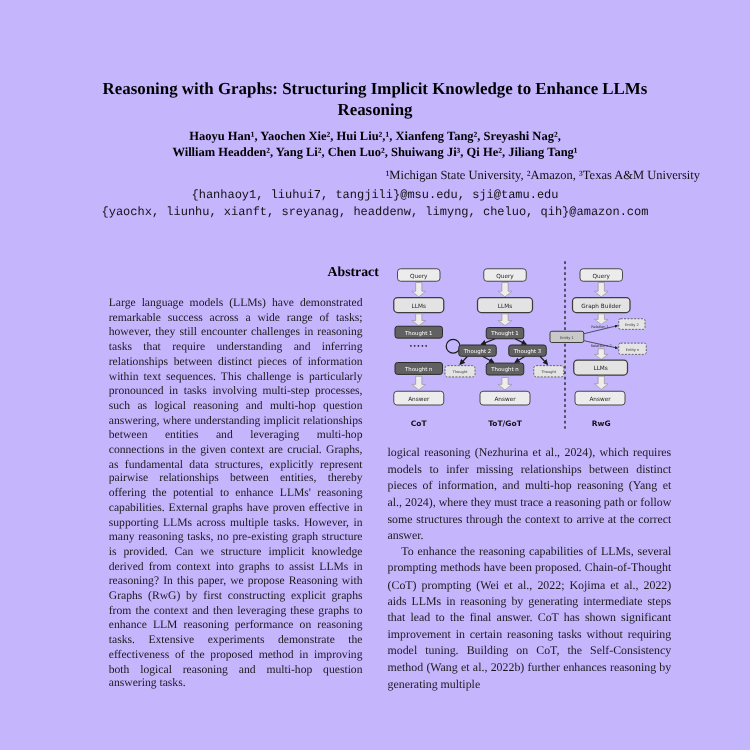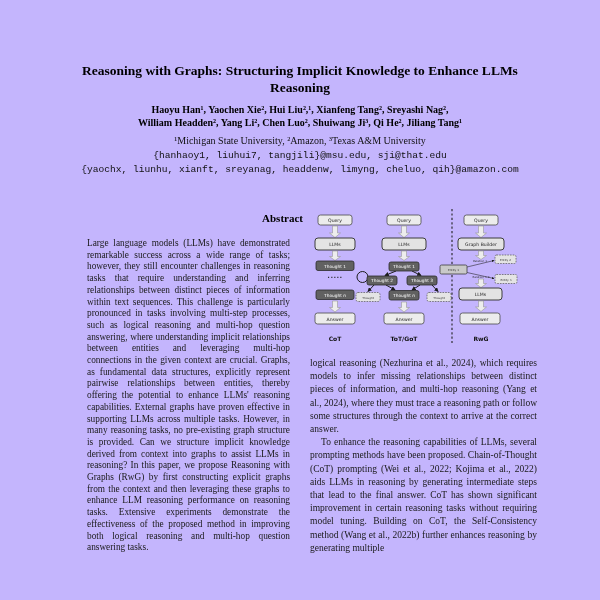--- a/index.html
+++ b/index.html
@@ -13,21 +13,21 @@
     text-align:center;font-size:13.5px;font-weight:bold;color:#000;
     line-height:1.25;margin:0;
   }
   .authors{
     position:absolute;top:104px;left:40px;width:520px;
     text-align:center;font-size:10px;font-weight:bold;color:#000;
     line-height:1.28;margin:0;
   }
   .affils{
     position:absolute;top:135px;left:40px;width:520px;
-    text-align:center;font-size:10px;margin:0;color:#111;
+    text-align:right;font-size:10px;margin:0;color:#111;
   }
   .emails{
     position:absolute;top:149px;left:20px;width:560px;
     text-align:center;font-size:9.6px;line-height:1.42;margin:0;color:#111;
     font-family:"Liberation Mono","DejaVu Sans Mono",monospace;
   }
   .col-left{position:absolute;left:74px;top:212px;width:229px;}
   .abstract-heading{
     text-align:right;font-weight:bold;font-size:11px;color:#000;margin:0 0 14px 0;
   }
@@ -64,21 +64,21 @@
   <h1 class="title">Reasoning with Graphs: Structuring Implicit Knowledge to Enhance LLMs Reasoning</h1>
 
   <div class="authors">
     <div>Haoyu Han¹, Yaochen Xie², Hui Liu²,¹, Xianfeng Tang², Sreyashi Nag²,</div>
     <div>William Headden², Yang Li², Chen Luo², Shuiwang Ji³, Qi He², Jiliang Tang¹</div>
   </div>
 
   <div class="affils">¹Michigan State University, ²Amazon, ³Texas A&amp;M University</div>
 
   <div class="emails">
-    <div>{hanhaoy1, liuhui7, tangjili}@msu.edu, sji@that.edu</div>
+    <div>{hanhaoy1, liuhui7, tangjili}@msu.edu, sji@tamu.edu</div>
     <div>{yaochx, liunhu, xianft, sreyanag, headdenw, limyng, cheluo, qih}@amazon.com</div>
   </div>
 
   <div class="col-left">
     <div class="abstract-heading">Abstract</div>
     <p class="abstract-body">Large language models (LLMs) have demonstrated remarkable success across a wide range of tasks; however, they still encounter challenges in reasoning tasks that require understanding and inferring relationships between distinct pieces of information within text sequences. This challenge is particularly pronounced in tasks involving multi-step processes, such as logical reasoning and multi-hop question answering, where understanding implicit relationships between entities and leveraging multi-hop connections in the given context are crucial. Graphs, as fundamental data structures, explicitly represent pairwise relationships between entities, thereby offering the potential to enhance LLMs' reasoning capabilities. External graphs have proven effective in supporting LLMs across multiple tasks. However, in many reasoning tasks, no pre-existing graph structure is provided. Can we structure implicit knowledge derived from context into graphs to assist LLMs in reasoning? In this paper, we propose Reasoning with Graphs (RwG) by first constructing explicit graphs from the context and then leveraging these graphs to enhance LLM reasoning performance on reasoning tasks. Extensive experiments demonstrate the effectiveness of the proposed method in improving both logical reasoning and multi-hop question answering tasks.</p>
   </div>
 
   <div class="col-right">
 

